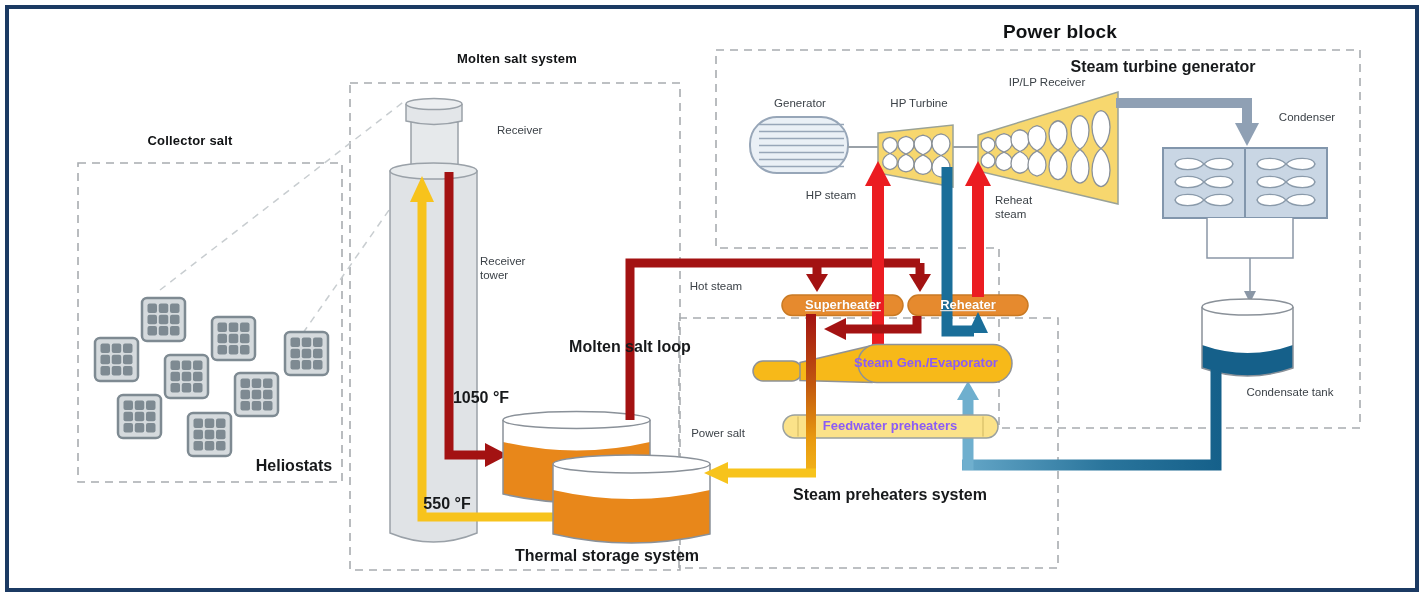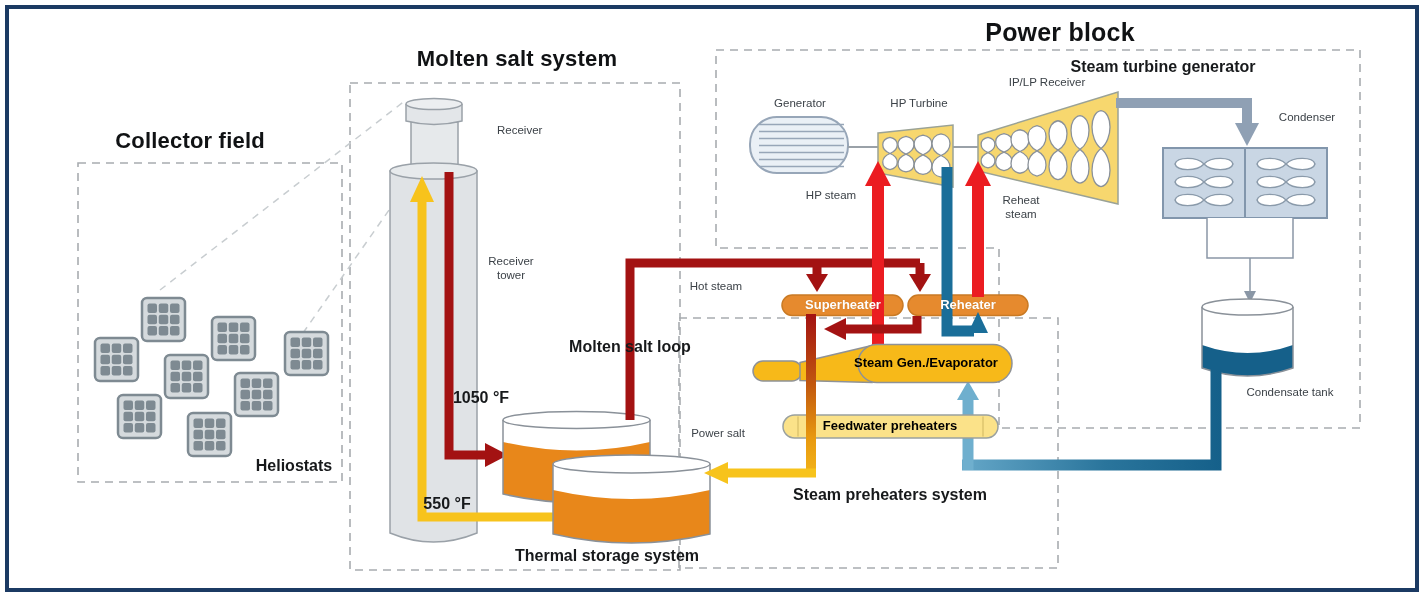--- a/index.html
+++ b/index.html
@@ -2,26 +2,26 @@
 <html><head>
 <meta charset="utf-8">
 <style>
   html,body{margin:0;padding:0;background:#fff;}
   #stage{position:relative;width:1426px;height:597px;background:#ffffff;overflow:hidden;
          font-family:"Liberation Sans",sans-serif;}
   #art{position:absolute;left:0;top:0;}
   .lbl{position:absolute;transform:translate(-50%,-50%);white-space:nowrap;
        font-size:11.5px;color:#3c4248;line-height:1.2;}
   .lbl.b{font-weight:bold;color:#17191b;font-size:16px;}
-  .lbl.title{font-weight:bold;color:#101214;font-size:22px;letter-spacing:.2px;}
-  .lbl.big{font-size:25px;}
+  .lbl.title{font-weight:bold;color:#101214;font-size:13px;letter-spacing:.2px;}
+  .lbl.big{font-size:19px;}
   .lbl.left{transform:translate(0,-50%);}
-  .lbl.wrap{white-space:normal;text-align:center;}
-  .pill-txt{font-weight:bold;font-size:13px;color:#ffffff;text-shadow:0 0 1px rgba(120,60,0,.35);}
-  .dark-txt{font-weight:bold;font-size:13px;color:#000000;}
+  .lbl.wrap{white-space:normal;}
+  .pill-txt{font-weight:bold;font-size:13px;color:#ffffff;text-shadow:0 0 1px rgba(120,60,0,.35);text-decoration:underline;}
+  .dark-txt{font-weight:bold;font-size:13px;color:#8b5cf6;}
 </style>
 </head>
 <body>
 
 <div id="stage">
 
 <svg id="art" width="1426" height="597" viewBox="0 0 1426 597">
   <defs>
     <linearGradient id="gradSalt" gradientUnits="userSpaceOnUse" x1="0" y1="314" x2="0" y2="473">
       <stop offset="0" stop-color="#a31212"></stop>
@@ -327,21 +327,21 @@
   <g>
     <path d="M917,316 L917,329 L844,329" fill="none" stroke="#a31212" stroke-width="9"></path>
     <polygon points="824,329 846,318 846,340" fill="#a31212"></polygon>
     <path d="M811,314 L811,473" fill="none" stroke="url(#gradSalt)" stroke-width="10"></path>
     <path d="M816,473 L726,473" fill="none" stroke="#f7c31c" stroke-width="9"></path>
     <polygon points="704,473 728,462 728,484" fill="#f7c31c"></polygon>
   </g>
 </svg>
 
 <div>
-  <div class="lbl title" style="left:190px;top:141px">Collector field</div>
+  <div class="lbl title" style="left:190px;top:141px">Collector salt</div>
   <div class="lbl title" style="left:517px;top:59px">Molten salt system</div>
   <div class="lbl title big" style="left:1060px;top:32px">Power block</div>
 
   <div class="lbl b" style="left:294px;top:466px">Heliostats</div>
 
   <div class="lbl left" style="left:497px;top:131px">Receiver</div>
   <div class="lbl left wrap" style="left:480px;top:269px;width:62px">Receiver tower</div>
   <div class="lbl b" style="left:481px;top:398px">1050 °F</div>
   <div class="lbl b" style="left:447px;top:504px">550 °F</div>
   <div class="lbl b" style="left:607px;top:556px">Thermal storage system</div>

